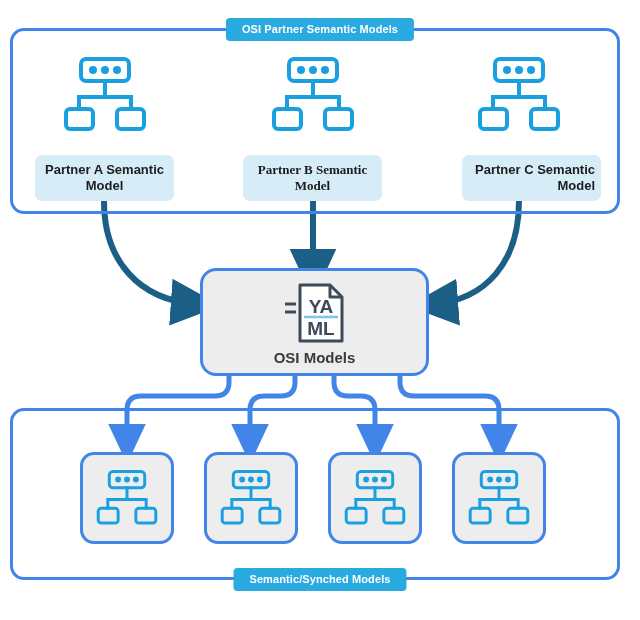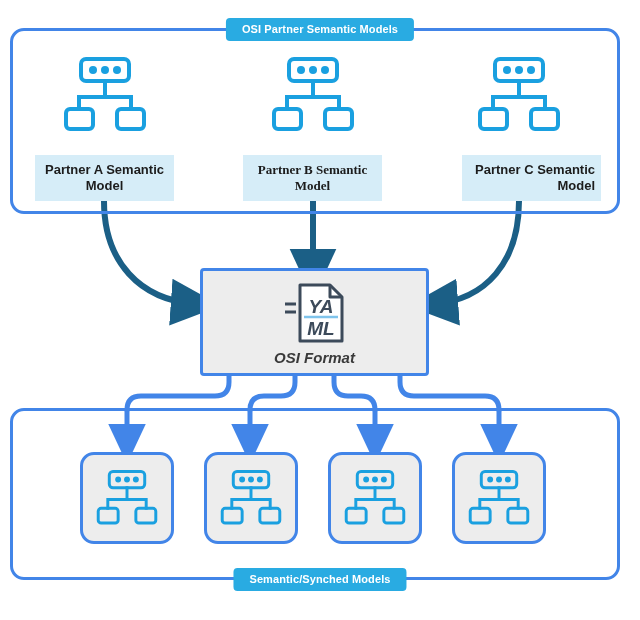--- a/index.html
+++ b/index.html
@@ -49,21 +49,21 @@
   }
   #pill-top    { left: 50%; top: 18px;  transform: translateX(-50%); }
   #pill-bottom { left: 50%; top: 568px; transform: translateX(-50%); }
 
   
   .partner-label {
     position: absolute;
     width: 139px;
     height: 46px;
     background: #d6edf8;
-    border-radius: 0;
+    border-radius: 7px;
     display: flex;
     align-items: center;
     justify-content: center;
     text-align: center;
     font-size: 13px;
     font-weight: bold;
     color: #1c1c1c;
     line-height: 1.25;
     box-sizing: border-box;
     padding: 0 6px;
@@ -86,24 +86,23 @@
 
   
   #osi-node {
     position: absolute;
     left: 200px;
     top: 268px;
     width: 229px;
     height: 108px;
     background: #ededed;
     border: 3px solid #4285e8;
-    border-radius: 4px;
+    border-radius: 16px;
     box-sizing: border-box;
     z-index: 14;
-    font-style: italic;
   }
   #osi-icon {
     position: absolute;
     left: 50%;
     top: 10px;
     transform: translateX(-50%);
     width: 70px;
     height: 64px;
   }
   #osi-caption {
@@ -211,21 +210,21 @@
 
 <div id="osi-node">
   <svg id="osi-icon" viewBox="0 0 70 64" xmlns="http://www.w3.org/2000/svg">
     <path d="M20,4 L50,4 L62,16 L62,60 L20,60 Z" fill="#ffffff" stroke="#3c4a5a" stroke-width="3" stroke-linejoin="round"></path>
     <path d="M50,4 L50,16 L62,16" fill="none" stroke="#3c4a5a" stroke-width="3" stroke-linejoin="round"></path>
     <path d="M5,23 L16,23 M5,31 L16,31" fill="none" stroke="#3c4a5a" stroke-width="3" stroke-linecap="butt"></path>
     <text x="41" y="32" text-anchor="middle" font-family="Liberation Sans, sans-serif" font-size="19" font-weight="bold" fill="#3c4a5a">YA</text>
     <path d="M24,36 L58,36" stroke="#7fc4ec" stroke-width="2.5"></path>
     <text x="41" y="54" text-anchor="middle" font-family="Liberation Sans, sans-serif" font-size="19" font-weight="bold" fill="#3c4a5a">ML</text>
   </svg>
-  <div id="osi-caption">OSI Format</div>
+  <div id="osi-caption">OSI Models</div>
 </div>
 
 <div id="group-bottom" class="group-box"></div>
 
 <div id="converted-1" class="converted-box">
   <svg class="hier-icon-small" viewBox="0 0 84 80" xmlns="http://www.w3.org/2000/svg">
     <rect x="18" y="4" width="48" height="22" rx="5" ry="5" fill="none" stroke="#1aa0e0" stroke-width="4"></rect>
     <circle cx="30" cy="15" r="4" fill="#1aa0e0"></circle>
     <circle cx="42" cy="15" r="4" fill="#1aa0e0"></circle>
     <circle cx="54" cy="15" r="4" fill="#1aa0e0"></circle>

